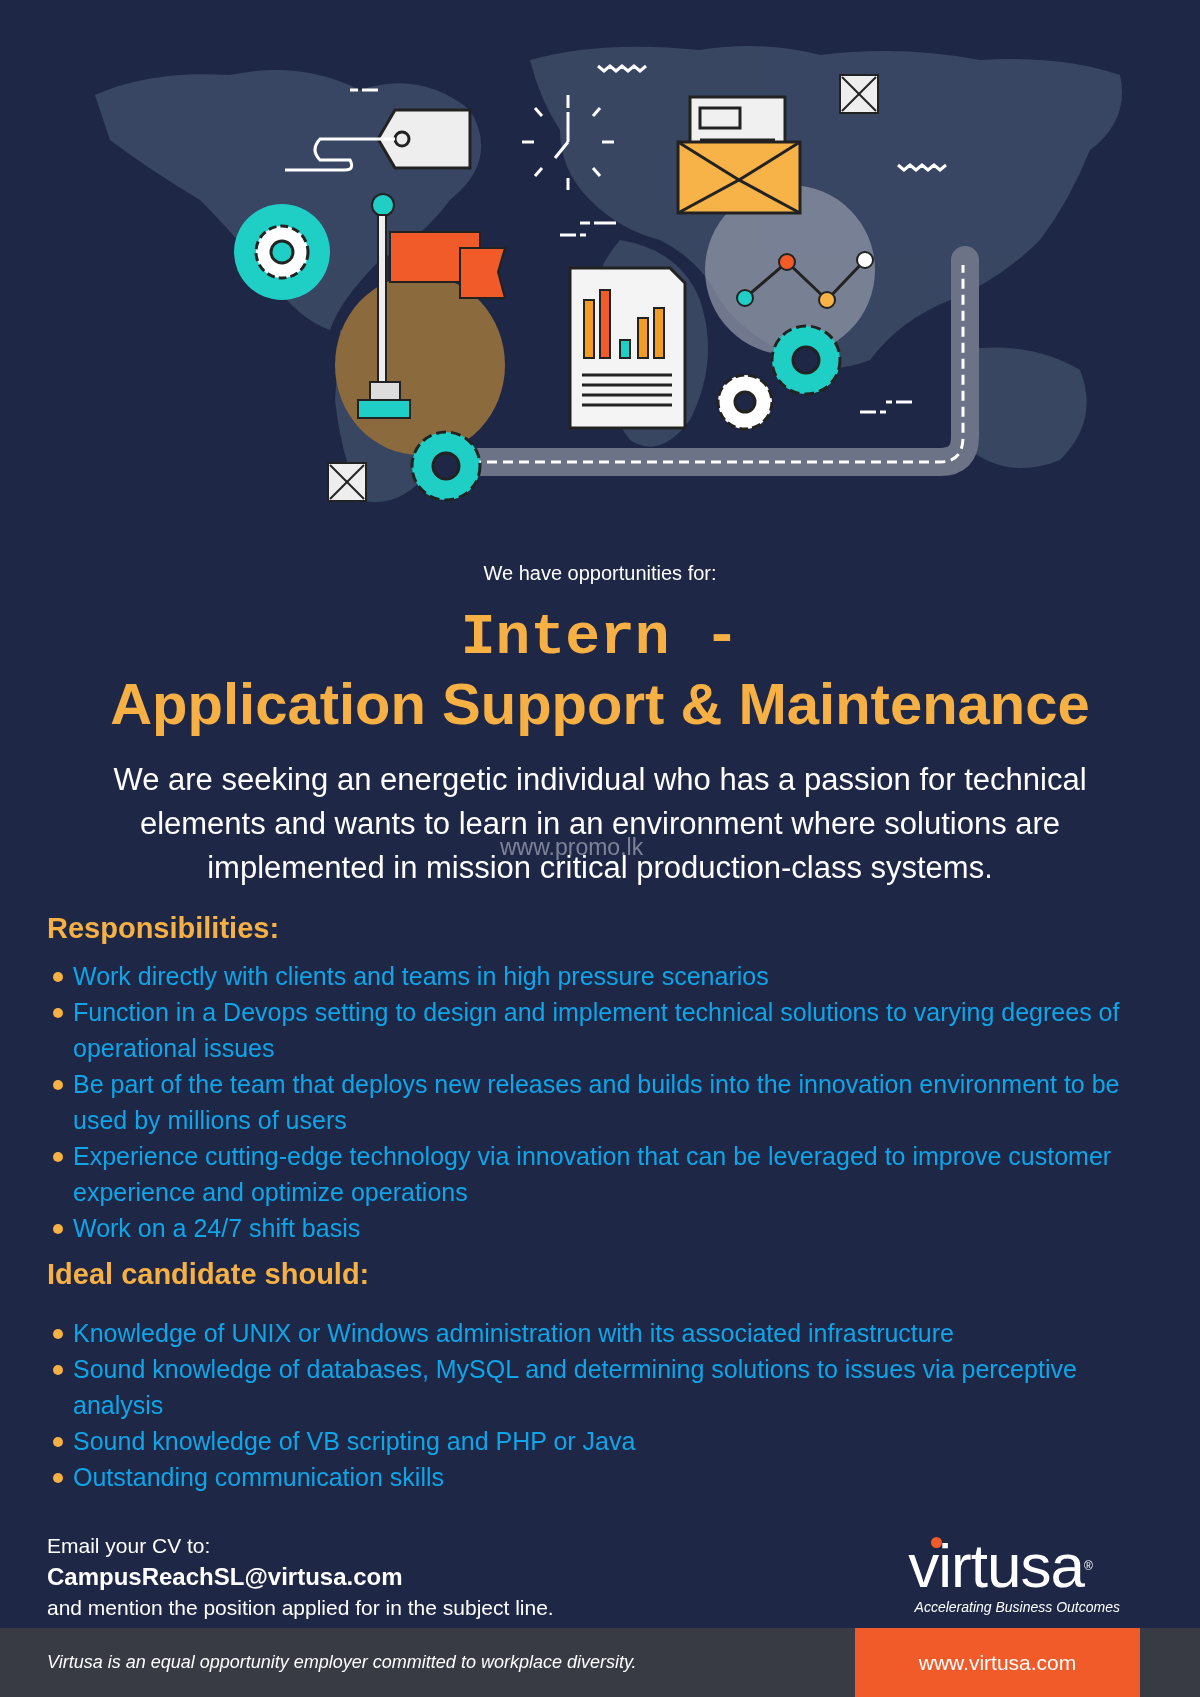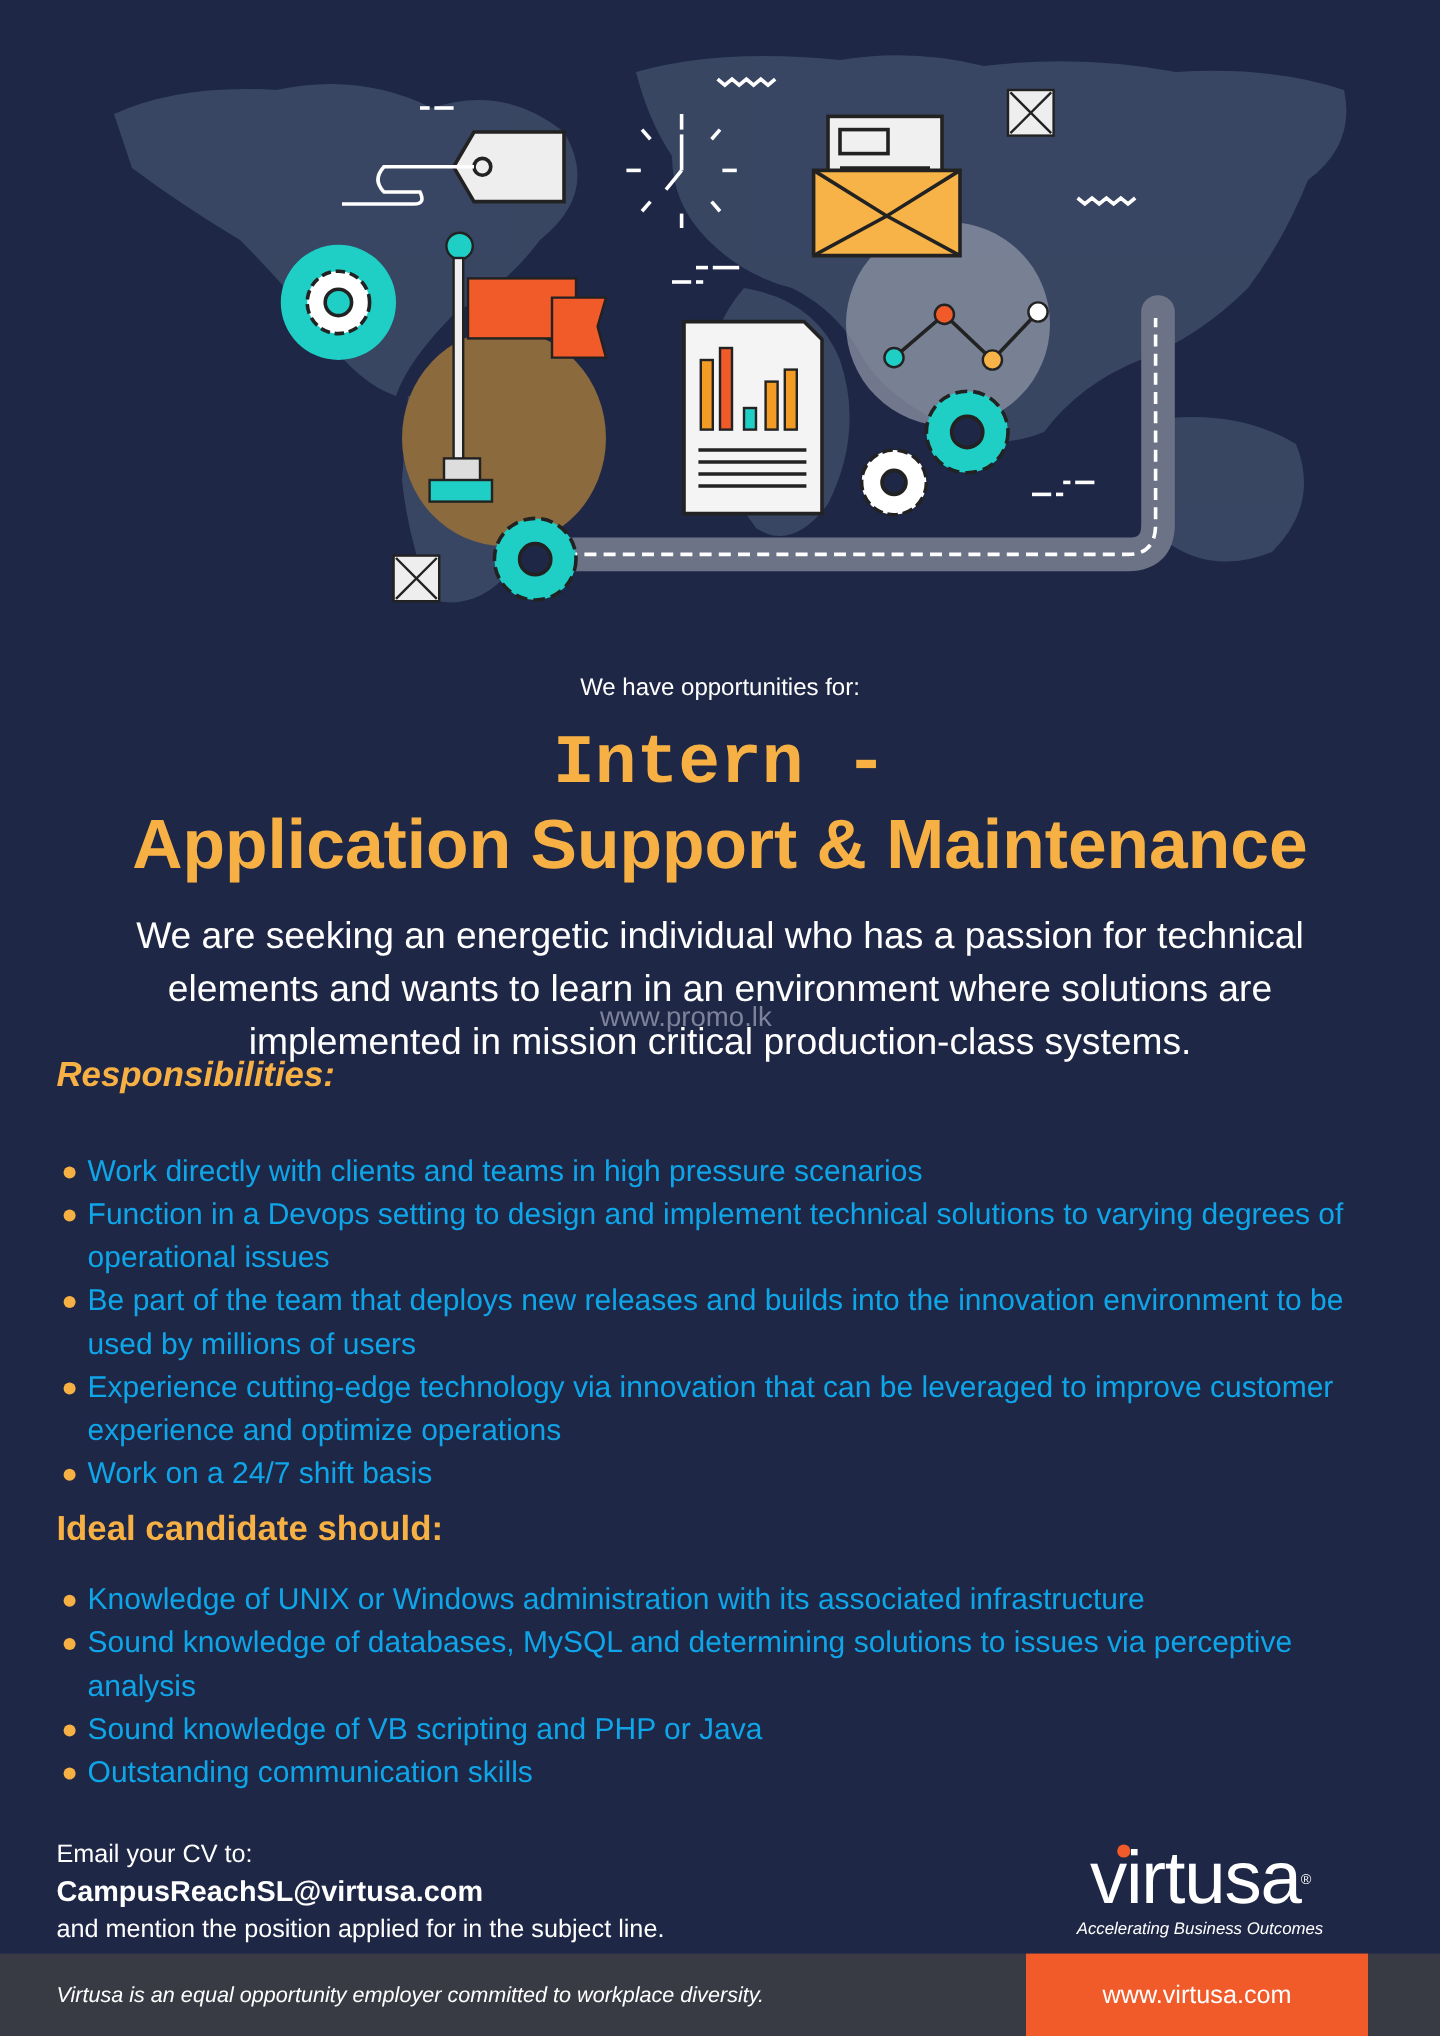--- a/index.html
+++ b/index.html
@@ -13,21 +13,21 @@
   .section-h { position:absolute; left:47px; font-size:29px; font-weight:bold; color:#f6b043; }
   ul.bullets { position:absolute; left:47px; width:1110px; margin:0; padding:0; list-style:none; font-size:25px; line-height:36px; color:#0ea5e9; }
   ul.bullets li { position:relative; padding-left:26px; }
   ul.bullets li .dot { position:absolute; left:6px; top:14px; width:10px; height:10px; border-radius:50%; background:#f6b043; }
   .email-block { position:absolute; left:47px; top:1530px; font-size:21px; line-height:31px; }
   .email-addr { font-size:24px; font-weight:bold; }
   .logo { position:absolute; left:880px; top:1535px; width:240px; text-align:center; }
   .logo-word { font-size:62px; line-height:62px; color:#fff; letter-spacing:-1px; position:relative; display:inline-block; }
   .logo-dot { position:absolute; left:23px; top:2px; width:11px; height:11px; border-radius:50%; background:#f15a29; }
   .logo-reg { font-size:12px; vertical-align:top; }
-  .logo-tag { font-size:14px; font-style:italic; color:#fff; margin-top:2px; }
+  .logo-tag { font-size:14px; font-style:italic; color:#fff; margin-top:2px;text-align:right; }
   .footer { position:absolute; left:0; top:1628px; width:1200px; height:69px; background:#383b44; }
   .footer-text { position:absolute; left:47px; top:24px; font-size:18px; font-style:italic; color:#fff; }
   .footer-btn { position:absolute; left:855px; top:0; width:285px; height:69px; background:#f15a29; color:#fff; font-size:21px; display:flex; align-items:center; justify-content:center; text-decoration:none; }
 </style>
 </head>
 <body>
 
 <div class="hero">
   <svg width="1200" height="560" viewBox="0 0 1200 560">
 
@@ -142,21 +142,21 @@
   </svg>
 </div>
 
 <div class="intro">We have opportunities for:</div>
 <div class="title1">Intern -</div>
 <div class="title2">Application Support &amp; Maintenance</div>
 
 <div class="desc">We are seeking an energetic individual who has a passion for technical elements and wants to learn in an environment where solutions are implemented in mission critical production-class systems.</div>
 <div class="watermark">www.promo.lk</div>
 
-<div class="section-h" style="top:880px;font-style:italic;">Responsibilities:</div>
+<div class="section-h" style="top:912px;">Responsibilities:</div>
 <ul class="bullets" style="top:958px;">
   <li><span class="dot"></span><span>Work directly with clients and teams in high pressure scenarios</span></li>
   <li><span class="dot"></span><span>Function in a Devops setting to design and implement technical solutions to varying degrees of operational issues</span></li>
   <li><span class="dot"></span><span>Be part of the team that deploys new releases and builds into the innovation environment to be used by millions of users</span></li>
   <li><span class="dot"></span><span>Experience cutting-edge technology via innovation that can be leveraged to improve customer experience and optimize operations</span></li>
   <li><span class="dot"></span><span>Work on a 24/7 shift basis</span></li>
 </ul>
 
 <div class="section-h" style="top:1258px;">Ideal candidate should:</div>
 <ul class="bullets" style="top:1315px;">

